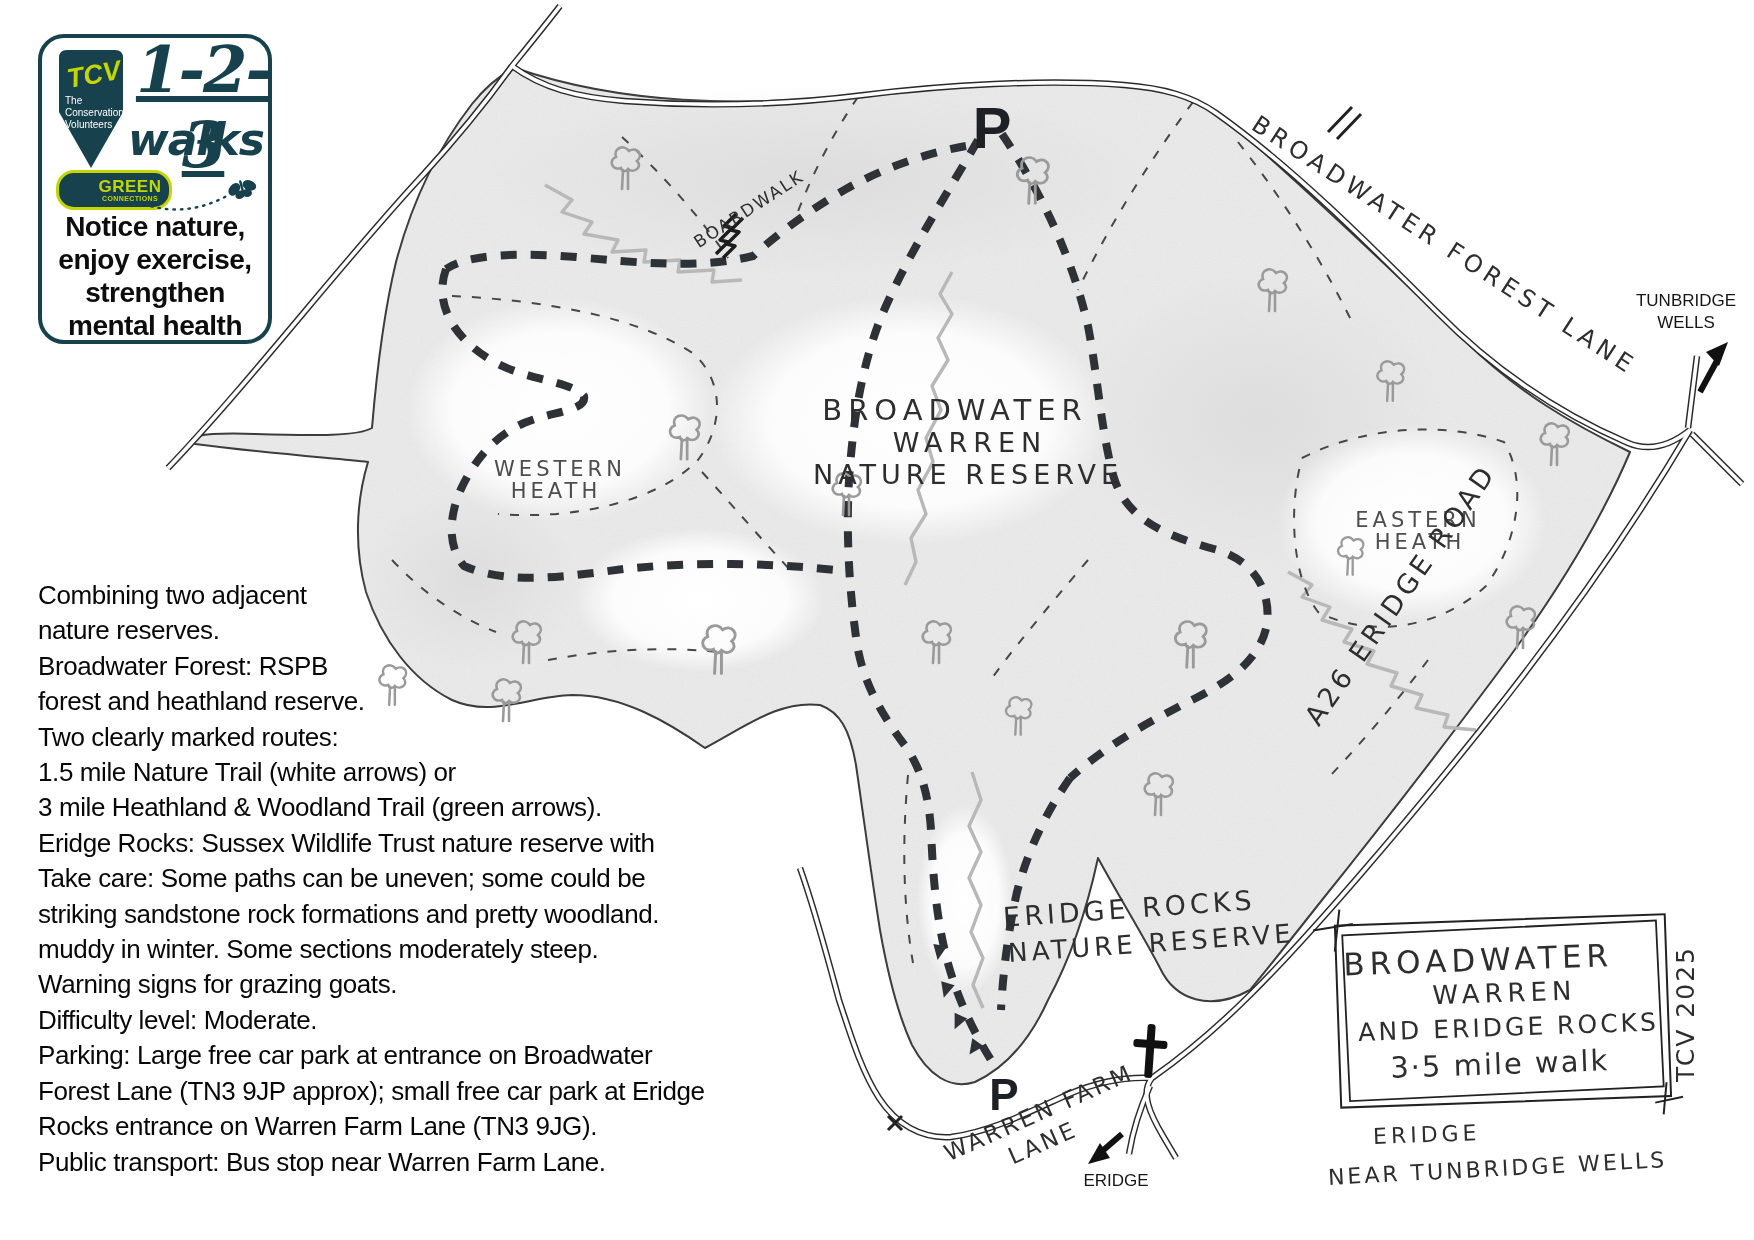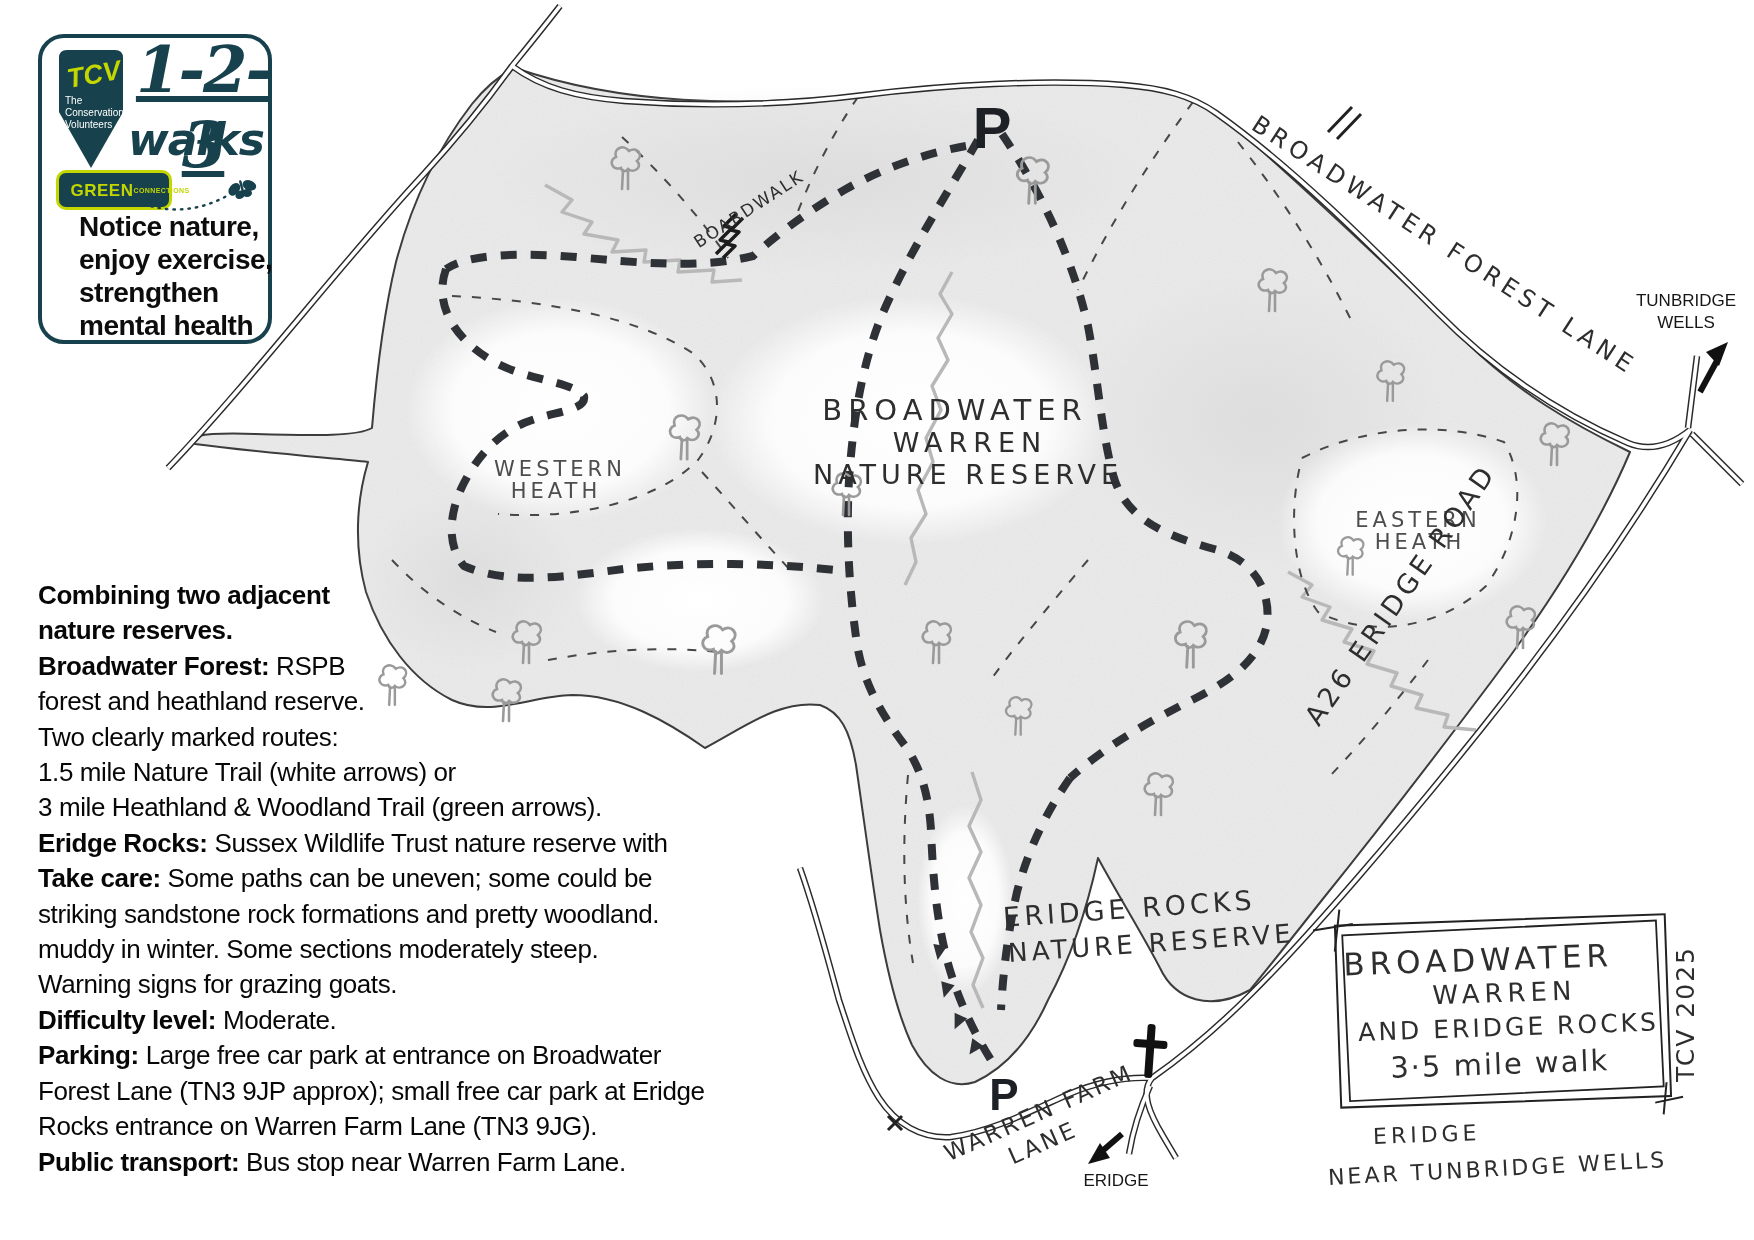--- a/index.html
+++ b/index.html
@@ -11,32 +11,32 @@
   .logo-box{position:absolute;left:38px;top:34px;width:226px;height:302px;
     border:4px solid #16414d;border-radius:26px;background:#fff;z-index:5;}
   .pin-svg{position:absolute;left:14px;top:10px;}
   .one23{position:absolute;left:86px;top:-6px;width:150px;text-align:center;
     font-family:"DejaVu Serif",serif;font-weight:bold;font-style:italic;
     font-size:64px;color:#16414d;letter-spacing:-2px;text-decoration:underline;}
   .walks{position:absolute;left:86px;top:76px;width:150px;text-align:left;
     font-family:"DejaVu Sans",sans-serif;font-weight:bold;font-style:italic;
     font-size:44px;color:#16414d;letter-spacing:-1px;}
   .green-badge{position:absolute;left:14px;top:132px;width:78px;height:34px;
-    background:#16414d;border:3px solid #c3d600;border-radius:10px;
-    display:flex;flex-direction:row;align-items:center;justify-content:center;line-height:1;padding-left:32px;}
+    background:#16414d;border:3px solid #c3d600;border-radius:18px;
+    display:flex;flex-direction:column;align-items:center;justify-content:center;line-height:1;padding-left:32px;}
   .green-badge .g1{color:#c3d600;font-weight:bold;font-size:17px;letter-spacing:.5px;}
   .green-badge .g2{color:#c3d600;font-weight:bold;font-size:7px;letter-spacing:.4px;}
   .flutter-svg{position:absolute;left:100px;top:134px;}
-  .tagline{position:absolute;left:0;top:172px;width:100%;
-    font-weight:bold;font-size:28px;line-height:33px;color:#0d0d0d;letter-spacing:-0.5px;margin-left:37px;}
+  .tagline{position:absolute;left:0;top:172px;width:100%;text-align:center;
+    font-weight:bold;font-size:28px;line-height:33px;color:#0d0d0d;letter-spacing:-0.5px;}
 
   
   .info{position:absolute;left:38px;top:578px;width:680px;z-index:4;}
   .info .line{font-size:26px;line-height:35.4px;white-space:nowrap;letter-spacing:-0.4px;color:#070707;}
-  .info .line b{font-weight:bold;}
+  .info .line b{font-weight:normal;}
 
   
   text.hand{font-family:"DejaVu Sans",sans-serif;fill:#2e2e2e;}
   text.hand-light{font-family:"DejaVu Sans",sans-serif;fill:#4d4d4d;}
   text.print{font-family:"Liberation Sans",sans-serif;fill:#161616;}
   text.pmark{font-family:"Liberation Sans",sans-serif;font-weight:900;fill:#1d2024;}
 </style>
 </head>
 <body>
 

